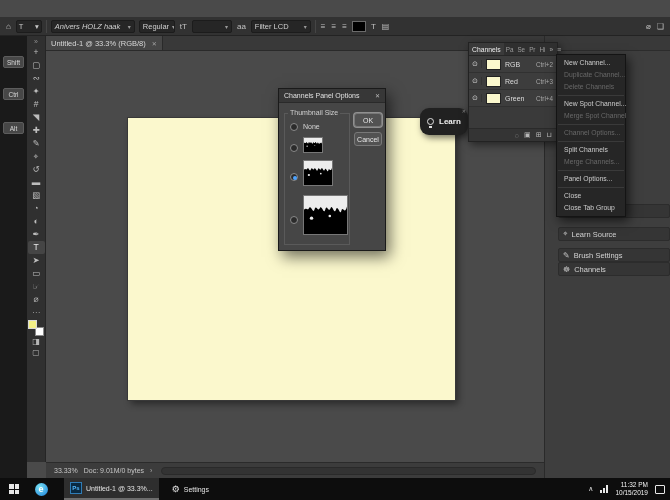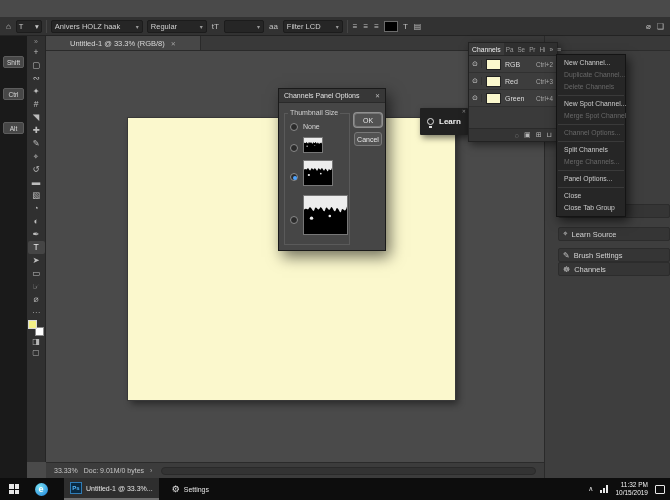--- a/index.html
+++ b/index.html
@@ -20,21 +20,21 @@
 
   
   .optionsbar { position:absolute; top:17px; left:0; right:0; height:19px; background:#323232;
     border-bottom:1px solid #232323; display:flex; align-items:center; gap:4px; padding:0 5px;
     color:#c8c8c8; font-size:7.5px; z-index:3; }
   .ob-icon { font-size:8px; color:#c2c2c2; padding:0 1px; }
   .ob-select { height:13px; background:#262626; border:1px solid #1c1c1c; border-radius:2px;
     display:flex; align-items:center; justify-content:space-between; gap:3px; padding:0 3px;
     color:#cfcfcf; white-space:nowrap; overflow:hidden; }
   .ob-select .caret { font-size:6px; color:#9a9a9a; }
-  .ob-w92 { width:92px; } .ob-w52 { width:60px;text-align:center; } .ob-w40 { width:40px; } .ob-w60 { width:60px; }
+  .ob-w92 { width:84px;font-style:italic; } .ob-w52 { width:36px;text-align:center; } .ob-w40 { width:40px; } .ob-w60 { width:60px; }
   .ob-divider { width:1px; height:13px; background:#252525; border-right:1px solid #454545; }
   .ob-swatch { width:14px; height:11px; background:#000; border:1px solid #6b6b6b; }
   .ob-spacer { flex:1; }
   .ob-preset { height:13px; width:26px; background:#262626; border:1px solid #1c1c1c; border-radius:2px;
     display:flex; align-items:center; justify-content:space-between; padding:0 2px; }
 
   
   .mod-overlay { position:absolute; left:0; top:36px; width:27px; bottom:22px; background:#1a1a1a; z-index:2; }
   .mod-key { position:absolute; left:3px; width:21px; height:12px; background:#474747; border:1px solid #5d5d5d;
     border-radius:2px; color:#d8d8d8; font-size:6.5px; display:flex; align-items:center; justify-content:center; }
@@ -50,21 +50,21 @@
   .tool.active { background:#454545; border-radius:2px; color:#e8e8e8; }
   .tb-more { font-size:8px; color:#9f9f9f; height:10px; line-height:10px; margin-top:2px; }
   .tool-colors { position:relative; width:16px; height:16px; margin-top:2px; }
   .swatch-bg { position:absolute; right:0; bottom:0; width:9px; height:9px; background:#fff; border:1px solid #8a8a8a; }
   .swatch-fg { position:absolute; left:0; top:0; width:9px; height:9px; border:1px solid #d8d8d8; }
   .tb-bottom-icon { font-size:8px; color:#b5b5b5; height:11px; line-height:11px; }
 
   
   .tabbar { position:absolute; left:46px; top:36px; width:498px; height:15px; background:#393939;
     border-bottom:1px solid #2a2a2a; display:flex; z-index:1; }
-  .doc-tab { display:flex; align-items:center; gap:6px; padding:0 24px; background:#474747;
+  .doc-tab { display:flex; align-items:center; gap:6px; padding:0 5px; background:#474747;
     color:#d8d8d8; font-size:7.5px; border-right:1px solid #2a2a2a; white-space:nowrap; }
   .doc-tab .close { color:#a5a5a5; font-size:6px; }
 
   
   .canvas-area { position:absolute; left:46px; top:51px; width:498px; height:411px; background:#4a4a4a; }
   .canvas-doc { position:absolute; left:82px; top:67px; width:327px; height:282px;
     box-shadow:0 0 0 1px #383838, 3px 4px 7px rgba(0,0,0,.45); }
 
   
   .statusbar { position:absolute; left:46px; top:462px; width:498px; height:16px; background:#3c3c3c;
@@ -96,21 +96,21 @@
   .cp-eye { width:13px; text-align:center; font-size:7px; color:#cfcfcf; border-right:1px solid #333; }
   .cp-thumb { width:15px; height:11px; border:1px solid #222; margin:0 4px; }
   .cp-name { font-size:7px; color:#dddddd; }
   .cp-shortcut { margin-left:auto; padding-right:4px; color:#a8a8a8; font-size:6.3px; }
   .cp-footer { position:absolute; bottom:0; left:0; right:0; height:13px; background:#343434;
     border-top:1px solid #2a2a2a; display:flex; align-items:center; justify-content:flex-end;
     gap:5px; padding:0 5px; color:#b8b8b8; font-size:7px; }
 
   
   .learn-panel { position:absolute; left:420px; top:108px; width:48px; height:27px; background:#212121;
-    border-radius:1px; box-shadow:2px 3px 6px rgba(0,0,0,.5); display:flex; align-items:center;
+    border-radius:9px; box-shadow:2px 3px 6px rgba(0,0,0,.5); display:flex; align-items:center;
     gap:5px; padding:4px 7px; z-index:4; }
   .bulb { width:7px; height:7px; border:1px solid #e0e0e0; border-radius:50%; position:relative; flex:none; }
   .bulb::after { content:""; position:absolute; left:1px; top:7px; width:3px; height:2px; background:#e0e0e0; }
   .learn-label { color:#f2f2f2; font-size:8px; font-weight:bold; }
   .learn-close { position:absolute; right:2px; top:0px; color:#8a8a8a; font-size:5px; }
 
   
   .flyout-menu { position:absolute; left:556px; top:54px; width:70px; background:#262626;
     border:1px solid #141414; box-shadow:3px 4px 10px rgba(0,0,0,.6); padding:2px 0; z-index:6; }
   .fm-item { height:12px; line-height:12px; padding:0 7px; font-size:6.8px; color:#cdcdcd; white-space:nowrap; }

